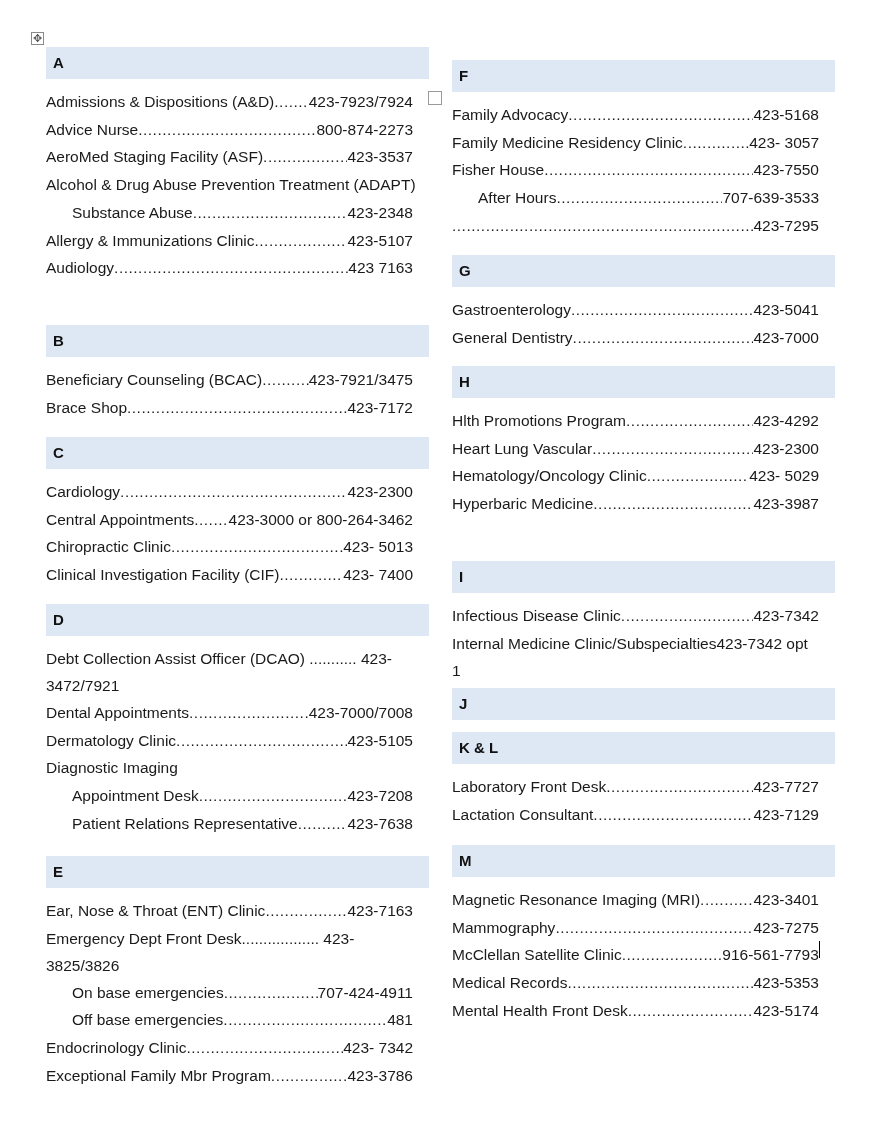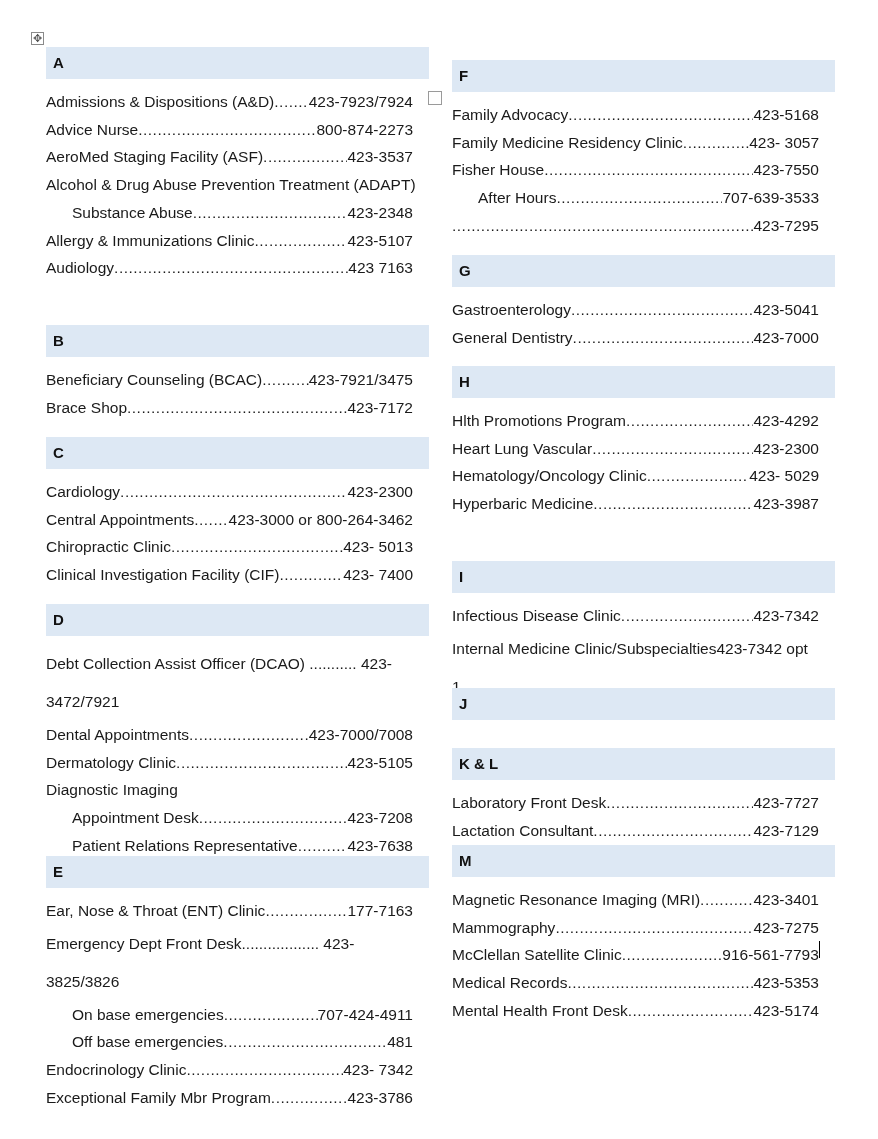--- a/index.html
+++ b/index.html
@@ -16,21 +16,21 @@
   .section { position: absolute; left: 0; width: 100%; }
   .sec-head { background: #dde8f4; height: 32px; box-sizing: border-box;
          padding-left: 7px; font-weight: bold; font-size: 15px; line-height: 32px; color: #111; }
   .entries { margin-top: 9px; }
   .entry { font-size: 15.5px; line-height: 27.7px; white-space: nowrap; display: flex; width: 367px; }
   .entry.sub { padding-left: 26px; width: 341px; }
   .entry .name { flex: none; }
   .entry .dots { flex: 1 1 auto; overflow: hidden; white-space: nowrap; letter-spacing: 0.5px; }
   .entry .dots::after { content: "........................................................................................................"; }
   .entry .phone { flex: none; }
-  .entry.wrap { white-space: normal; display: block; line-height: 38px; }
+  .entry.wrap { white-space: normal; display: block; line-height: 27px; }
   .entry.plain { display: block; }
   .cursor { display: inline-block; width: 1px; height: 17px; background: #000; vertical-align: -3px; }
 </style>
 </head>
 <body>
 
 <div class="table-handle">✥</div>
 <div class="cell-marker"></div>
 
 <div class="col col-left" id="left-col">
@@ -136,21 +136,21 @@
           <span class="phone">423-7638</span>
         </div>
       </div>
     </div>
     <div class="section" style="top: 856px;">
       <div class="sec-head">E</div>
       <div class="entries">
         <div class="entry">
           <span class="name">Ear, Nose &amp; Throat (ENT) Clinic </span>
           <span class="dots"></span>
-          <span class="phone">177-7163</span>
+          <span class="phone">423-7163</span>
         </div>
         <div class="entry wrap">Emergency Dept Front Desk.................. 423-3825/3826</div>
         <div class="entry sub">
           <span class="name">On base emergencies</span>
           <span class="dots"></span>
           <span class="phone">707-424-4911</span>
         </div>
         <div class="entry sub">
           <span class="name">Off base emergencies</span>
           <span class="dots"></span>
@@ -246,21 +246,21 @@
           <span class="name">Infectious Disease Clinic</span>
           <span class="dots"></span>
           <span class="phone">423-7342</span>
         </div>
         <div class="entry wrap">Internal Medicine Clinic/Subspecialties423-7342 opt 1</div>
       </div>
     </div>
     <div class="section" style="top: 688px;">
       <div class="sec-head">J</div>
     </div>
-    <div class="section" style="top: 748px;">
+    <div class="section" style="top: 732px;">
       <div class="sec-head">K &amp; L</div>
       <div class="entries">
         <div class="entry">
           <span class="name">Laboratory Front Desk </span>
           <span class="dots"></span>
           <span class="phone">423-7727</span>
         </div>
         <div class="entry">
           <span class="name">Lactation Consultant</span>
           <span class="dots"></span>

